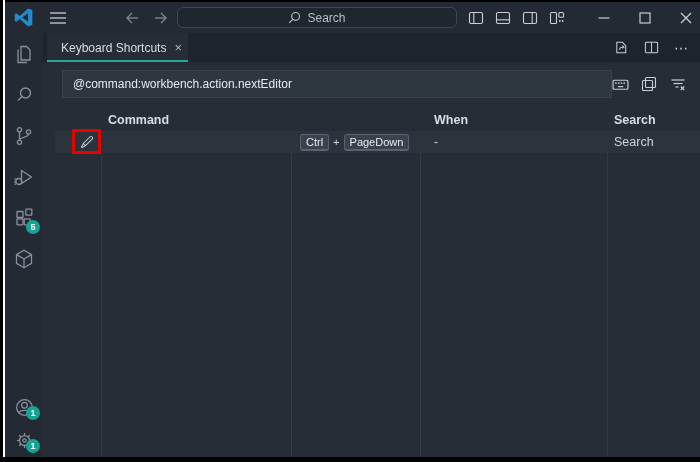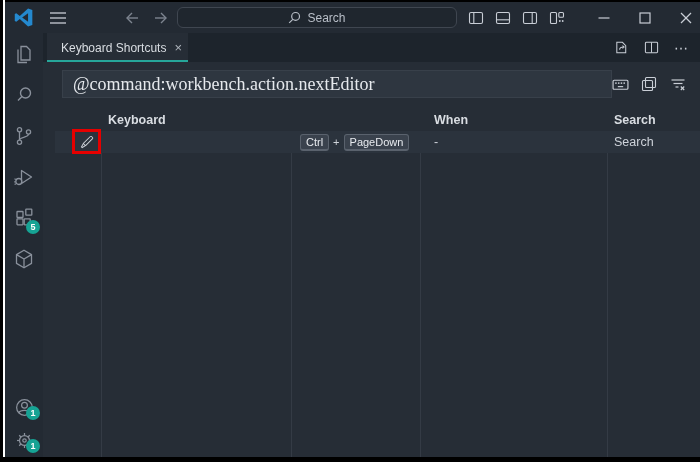--- a/index.html
+++ b/index.html
@@ -36,21 +36,21 @@
   .editor-region{flex:1;display:flex;flex-direction:column;min-width:0;}
   .tabstrip{height:29px;background:var(--tabstrip-bg);position:relative;flex:none;text-align:right;}
   .tab{position:absolute;left:4px;top:0;width:141px;height:29px;background:var(--editor-bg);display:flex;align-items:center;padding:0 8px;gap:6px;cursor:pointer;}
   .tab .underline{position:absolute;left:0;right:0;bottom:0;height:2px;background:var(--accent);}
   .tab-label{font-size:12px;color:var(--text);white-space:nowrap;}
   .tab-close{color:#aeb4bc;font-size:13px;line-height:1;margin-left:2px;cursor:pointer;}
   .tab-actions{position:absolute;right:10px;top:0;height:29px;display:flex;align-items:center;gap:13px;}
   .tab-actions .abtn{display:flex;align-items:center;justify-content:center;width:17px;height:17px;color:var(--icon-bright);}
   .more-glyph{font-size:14px;color:var(--icon-bright);letter-spacing:1px;}
   .editor-content{flex:1;position:relative;background:var(--editor-bg);min-height:0;}
-  .kb-search{position:absolute;left:19px;top:8px;width:550px;height:28px;background:var(--input-bg);border:1px solid #38404a;color:#e6e9ed;font-size:18px;padding:0 10px;outline:none;font-family:Liberation Serif, serif;}
+  .kb-search{position:absolute;left:19px;top:8px;width:550px;height:28px;background:var(--input-bg);border:1px solid #38404a;color:#e6e9ed;font-size:12px;padding:0 10px;outline:none;font-family:Liberation Sans, sans-serif;}
   .kb-actions{position:absolute;right:13px;top:8px;height:28px;display:flex;align-items:center;gap:11px;}
   .kb-actions .kbtn{width:18px;height:18px;display:flex;align-items:center;justify-content:center;}
   
   .kb-table{position:absolute;left:12px;right:0;top:46px;bottom:0;}
   .kb-header{position:absolute;left:0;right:0;top:0;height:23px;}
   .kb-header .hcell{position:absolute;top:0;height:23px;display:flex;align-items:center;font-size:12.5px;font-weight:bold;color:var(--text);}
   .hc-0{left:53px;} .hc-1{left:246px;} .hc-2{left:379px;text-align:center;} .hc-3{left:559px;}
   .gridline{position:absolute;top:23px;bottom:0;width:1px;background:var(--grid);}
   .gl-0{left:46px;} .gl-1{left:236px;} .gl-2{left:365px;} .gl-3{left:552px;}
   .kb-row{position:absolute;left:0;right:0;top:23px;height:22px;background:var(--row-bg);cursor:pointer;}
@@ -327,21 +327,21 @@
                   <line x1="5.5" y1="11" x2="8.5" y2="11"></line>
                   <line x1="10.8" y1="10.5" x2="14.2" y2="14"></line>
                   <line x1="14.2" y1="10.5" x2="10.8" y2="14"></line>
                 </g>
               </svg>
           </div>
         </div>
 
         <div class="kb-table">
           <div class="kb-header">
-            <div class="hcell hc-0">Keyboard</div>
+            <div class="hcell hc-0">Command</div>
             <div class="hcell hc-2">When</div>
             <div class="hcell hc-3">Search</div>
           </div>
 
           <div class="gridline gl-0"></div>
           <div class="gridline gl-1"></div>
           <div class="gridline gl-2"></div>
           <div class="gridline gl-3"></div>
 
           <div class="kb-row">

